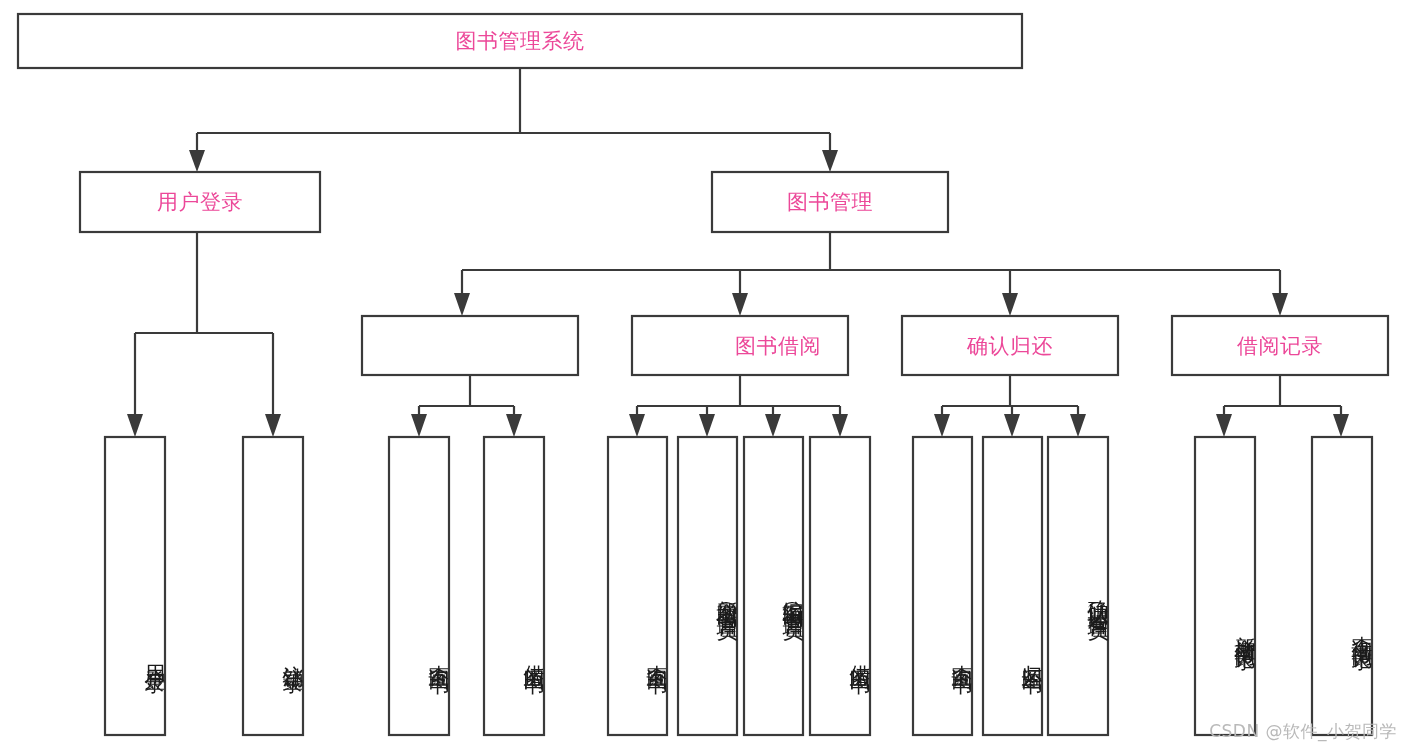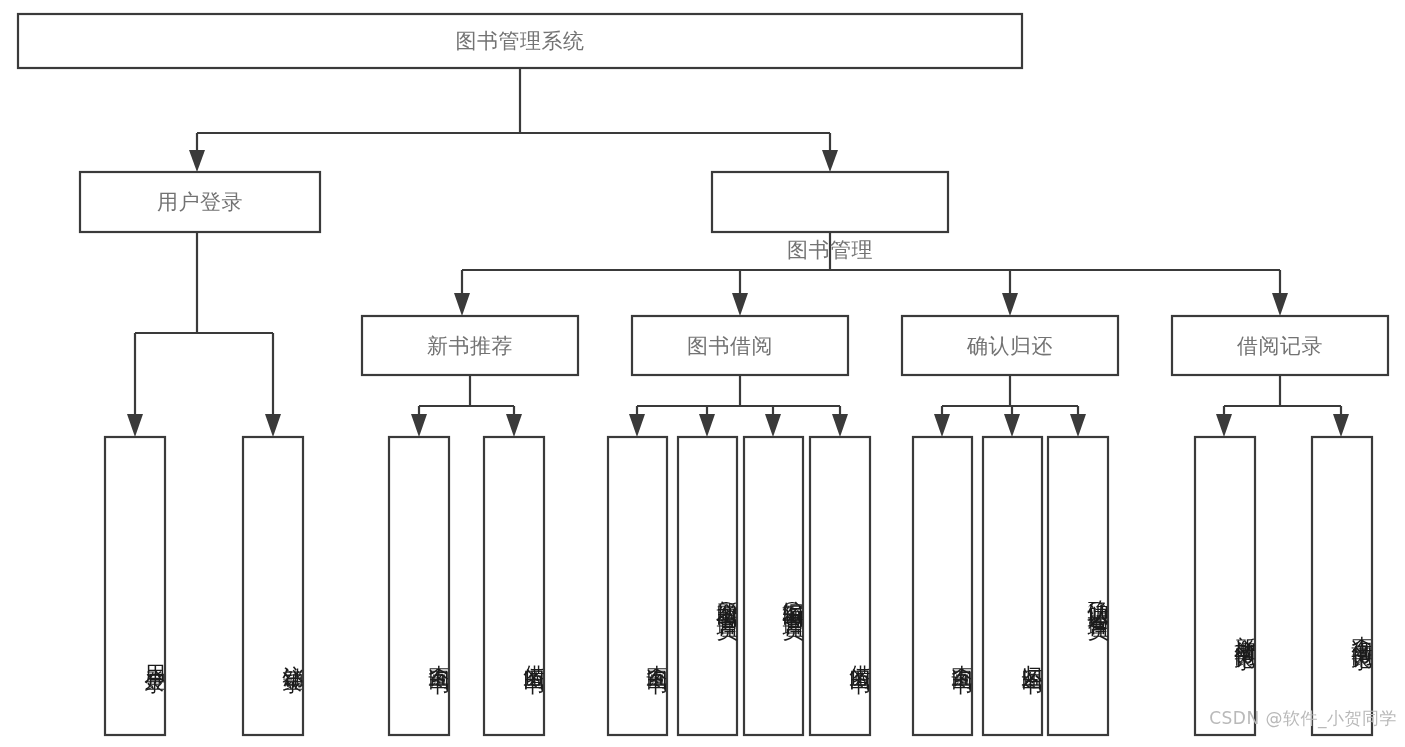--- a/index.html
+++ b/index.html
@@ -39,21 +39,21 @@
   }
   .arrowhead {
     fill: #3a3a3a;
     stroke: none;
   }
   .node-label-h {
     position: absolute;
     display: flex;
     align-items: center;
     justify-content: center;
-    color: #737373;
+    color: #ec4899;
     font-size: 21px;
     letter-spacing: 0.5px;
     white-space: nowrap;
     pointer-events: none;
   }
   .node-label-v {
     position: absolute;
     display: flex;
     align-items: flex-start;
     justify-content: center;
@@ -61,21 +61,21 @@
     font-size: 21px;
     writing-mode: vertical-rl;
     text-orientation: upright;
     letter-spacing: 3px;
     line-height: 1;
     pointer-events: none;
   }
   .watermark {
     position: absolute;
     right: 8px;
-    bottom: 17px;
+    bottom: 4px;
     color: #b9b9b9;
     font-size: 17px;
     letter-spacing: 0.5px;
     white-space: nowrap;
     pointer-events: none;
   }
 </style>
 </head>
 <body>
 
@@ -142,24 +142,23 @@
     <rect class="node-box" x="1048" y="437" width="60" height="298"></rect>
 
     <rect class="node-box" x="1195" y="437" width="60" height="298"></rect>
     <rect class="node-box" x="1312" y="437" width="60" height="298"></rect>
 
   </svg>
 
   <div class="node-label-h" style="left:18px; top:14px; width:1004px; height:54px;">图书管理系统</div>
 
   <div class="node-label-h" style="left:80px; top:172px; width:240px; height:60px;">用户登录</div>
-  <div class="node-label-h" style="left:712px; top:172px; width:236px; height:60px;margin-top:48px;">图书管理</div>
+  <div class="node-label-h" style="left:712px; top:172px; width:236px; height:60px;">图书管理</div>
 
-  <div class="node-label-h" style="left:362px; top:316px; width:216px; height:59px;">新书推荐</div>
-  <div class="node-label-h" style="left:616px; top:316px; width:212px; height:59px;padding-left:8px;">图书借阅</div>
+  <div class="node-label-h" style="left:664px; top:316px; width:212px; height:59px;padding-left:8px;">图书借阅</div>
   <div class="node-label-h" style="left:902px; top:316px; width:216px; height:59px;">确认归还</div>
   <div class="node-label-h" style="left:1172px; top:316px; width:216px; height:59px;border-radius:19px;">借阅记录</div>
 
   <div class="node-label-v" style="left:105px; top:437px; width:60px; height:298px; padding-top:68px;">用户登录</div>
   <div class="node-label-v" style="left:243px; top:437px; width:60px; height:298px; padding-top:68px;">注销登录</div>
 
   <div class="node-label-v" style="left:389px; top:437px; width:60px; height:298px; padding-top:68px;">查询图书</div>
   <div class="node-label-v" style="left:484px; top:437px; width:60px; height:298px; padding-top:68px;">借阅图书</div>
 
   <div class="node-label-v" style="left:608px; top:437px; width:59px; height:298px; padding-top:68px;">查询图书</div>

